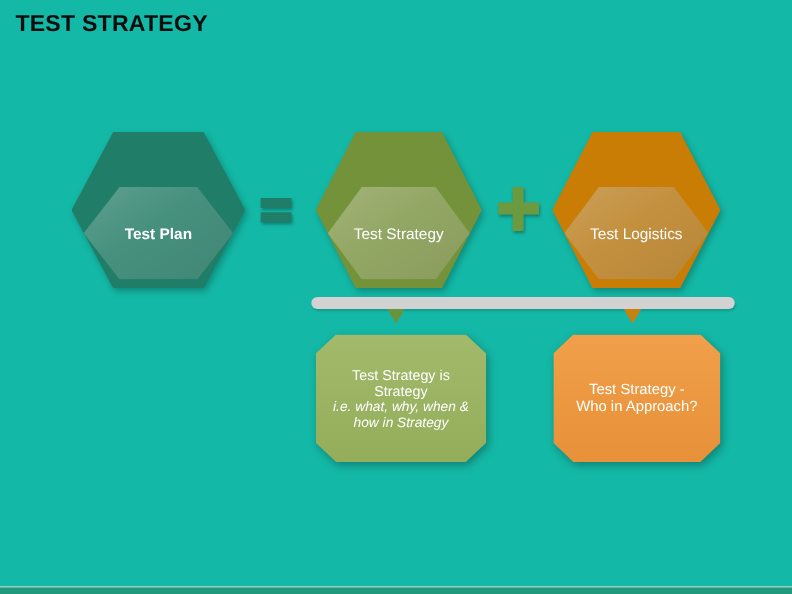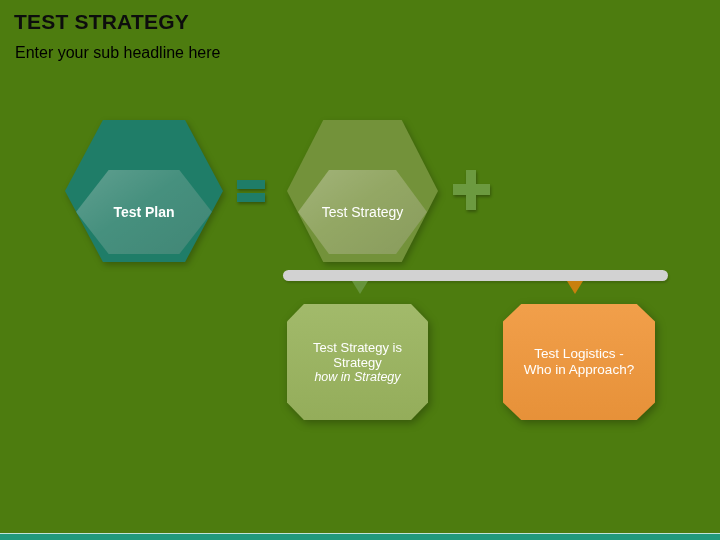--- a/index.html
+++ b/index.html
@@ -1,17 +1,17 @@
 <!DOCTYPE html>
 <html><head>
 <meta charset="utf-8">
 <style>
   html,body { margin:0; padding:0; background:#fff; }
   .slide {
-    position:relative; width:720px; height:540px; background:#4d7c0f;
+    position:relative; width:720px; height:540px; background:#14b8a6;
     overflow:hidden; font-family:"Liberation Sans", sans-serif;
   }
 
   
   .title {
     position:absolute; left:14px; top:10px; margin:0;
     font-size:21px; font-weight:bold; color:#0d0d0d; letter-spacing:0.2px;
   }
   .subtitle {
     position:absolute; left:15px; top:44px; margin:0;
@@ -76,41 +76,40 @@
 
   
   .callout-wrap { position:absolute; filter:drop-shadow(2px 3px 4px rgba(0,0,0,0.3)); }
   .callout {
     width:100%; height:100%;
     clip-path:polygon(12% 0%, 88% 0%, 100% 15%, 100% 85%, 88% 100%, 12% 100%, 0% 85%, 0% 15%);
     display:flex; flex-direction:column; align-items:center; justify-content:center;
     text-align:center; color:#ffffff;
     background-image:linear-gradient(180deg, rgba(255,255,255,0.08), rgba(0,0,0,0.04));
   }
-  .callout-strategy  { left:287px; top:304px; width:141px; height:116px; }
+  .callout-strategy  { left:287px; top:304px; width:155px; height:116px; }
   .callout-strategy  .callout { background-color:#9AB45E; }
   .callout-logistics { left:503px; top:304px; width:152px; height:116px; }
   .callout-logistics .callout { background-color:#F0973B; }
   .c-line { font-size:13px;   line-height:15px; }
   .c-line-lg { font-size:13.5px; line-height:16px; }
   .c-note { font-size:12.5px; line-height:14.5px; font-style:italic; }
 
   
   .footer-bar {
     position:absolute; left:0; top:533px; width:720px; height:7px;
     background:#21997C; border-top:1px solid #bfe3da;
   }
 </style>
 </head>
 <body>
 
 <div class="slide">
 
   <h1 class="title">TEST STRATEGY</h1>
-  <p class="subtitle">Enter your sub headline here</p>
 
   <div class="hex-wrap hex-teal">
     <div class="hex">
       <div class="hex-inner">
         <span class="hex-label">Test Plan</span>
       </div>
     </div>
   </div>
 
   <div class="equals">
@@ -124,36 +123,44 @@
         <span class="hex-label">Test Strategy</span>
       </div>
     </div>
   </div>
 
   <div class="plus">
     <div class="v"></div>
     <div class="h"></div>
   </div>
 
+  <div class="hex-wrap hex-orange">
+    <div class="hex">
+      <div class="hex-inner">
+        <span class="hex-label">Test Logistics</span>
+      </div>
+    </div>
+  </div>
 
   <div class="divider"></div>
 
   <div class="tri tri-green"></div>
   <div class="tri tri-orange"></div>
 
   <div class="callout-wrap callout-strategy">
     <div class="callout">
       <div class="c-line">Test Strategy is</div>
       <div class="c-line">Strategy</div>
+      <div class="c-note">i.e. what, why, when &amp;</div>
       <div class="c-note">how in Strategy</div>
     </div>
   </div>
 
   <div class="callout-wrap callout-logistics">
     <div class="callout">
-      <div class="c-line-lg">Test Logistics -</div>
+      <div class="c-line-lg">Test Strategy -</div>
       <div class="c-line-lg">Who in Approach?</div>
     </div>
   </div>
 
   <div class="footer-bar"></div>
 
 </div>
 
 </body></html>

